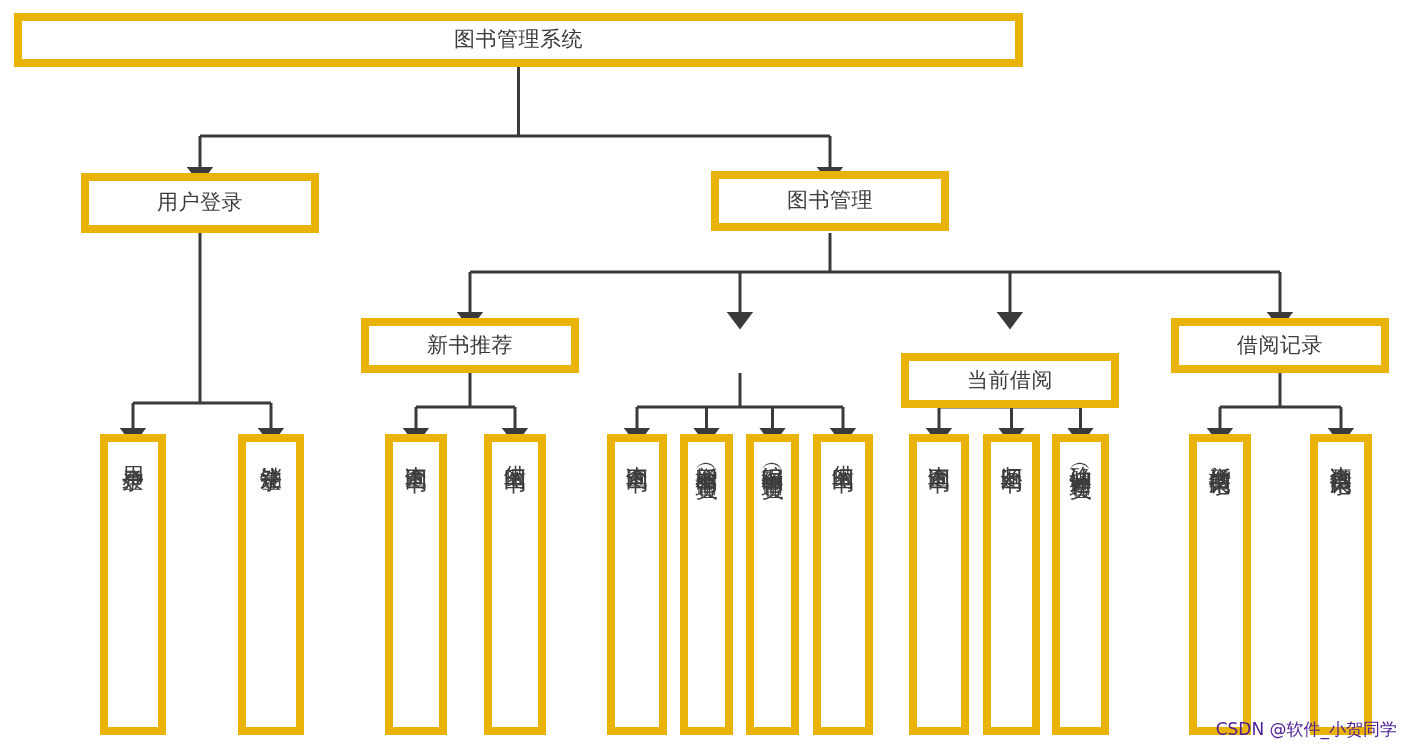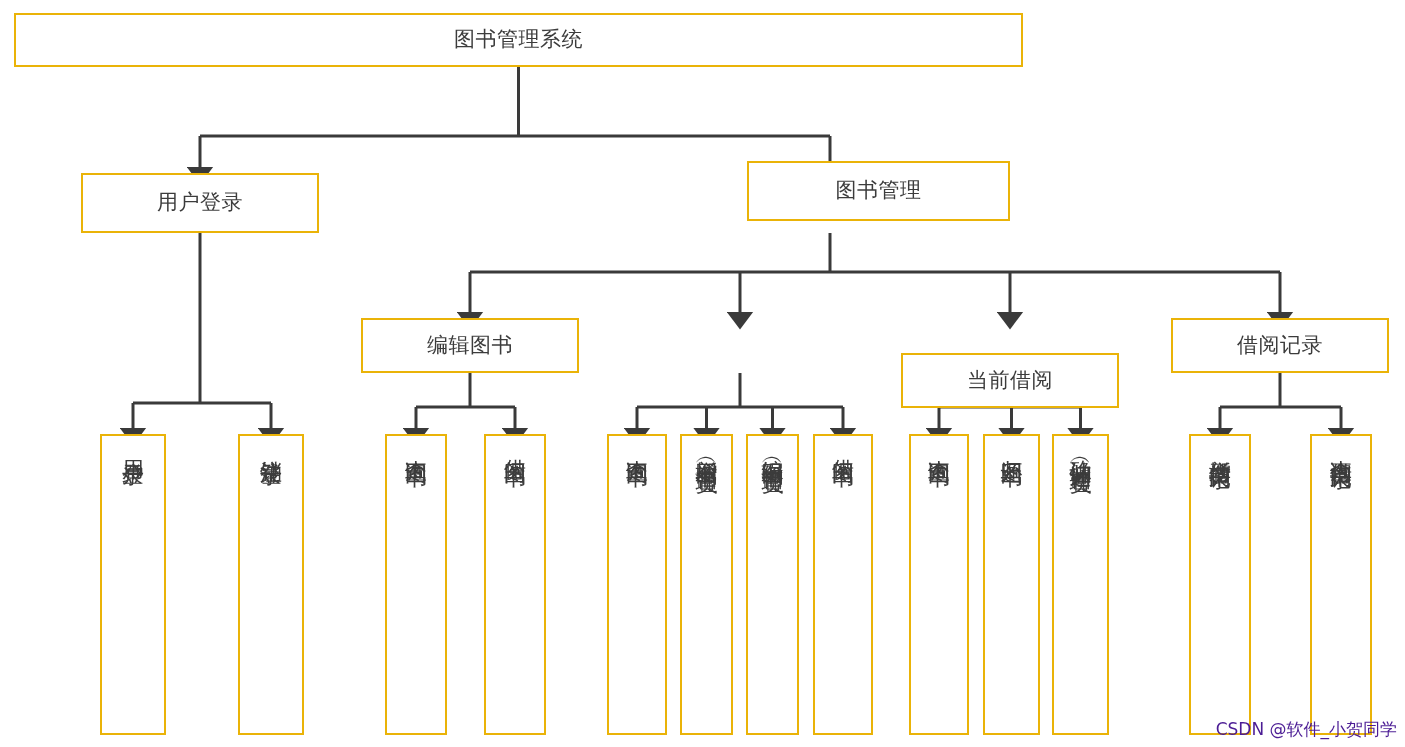--- a/index.html
+++ b/index.html
@@ -21,21 +21,21 @@
     position: absolute;
     left: 0;
     top: 0;
     width: 1405px;
     height: 747px;
     pointer-events: none;
   }
   .node {
     position: absolute;
     box-sizing: border-box;
-    border: 2px solid #eab308;
+    border: 8px solid #eab308;
     background: #ffffff;
     display: flex;
     align-items: center;
     justify-content: center;
     color: #2b2b2b;
     z-index: 2;
   }
   .node-label {
     display: block;
     line-height: 1.12;
@@ -116,26 +116,26 @@
       </g>
   </svg>
 
   <div class="node horiz" id="n-root" style="left: 14px; top: 13px; width: 1009px; height: 54px;">
     <span class="node-label">图书管理系统</span>
   </div>
 
   <div class="node horiz" id="n-l1_0" style="left: 81px; top: 173px; width: 238px; height: 60px;">
     <span class="node-label">用户登录</span>
   </div>
-  <div class="node horiz" id="n-l1_1" style="left: 711px; top: 161px; width: 263px; height: 60px; margin-left: 36px;">
+  <div class="node horiz" id="n-l1_1" style="left: 711px; top: 171px; width: 238px; height: 60px;">
     <span class="node-label">图书管理</span>
   </div>
 
   <div class="node horiz" id="n-l2_0" style="left: 361px; top: 318px; width: 218px; height: 55px;">
-    <span class="node-label">编辑图书</span>
+    <span class="node-label">新书推荐</span>
   </div>
   <div class="node horiz" id="n-l2_2" style="left: 901px; top: 318px; width: 218px; height: 55px; margin-top: 35px;">
     <span class="node-label">当前借阅</span>
   </div>
   <div class="node horiz" id="n-l2_3" style="left: 1171px; top: 318px; width: 218px; height: 55px;">
     <span class="node-label">借阅记录</span>
   </div>
 
   <div class="node vert" id="n-l3_0" style="left: 100px; top: 434px; width: 66px; height: 301px;">
     <span class="node-label">用户登录</span>

